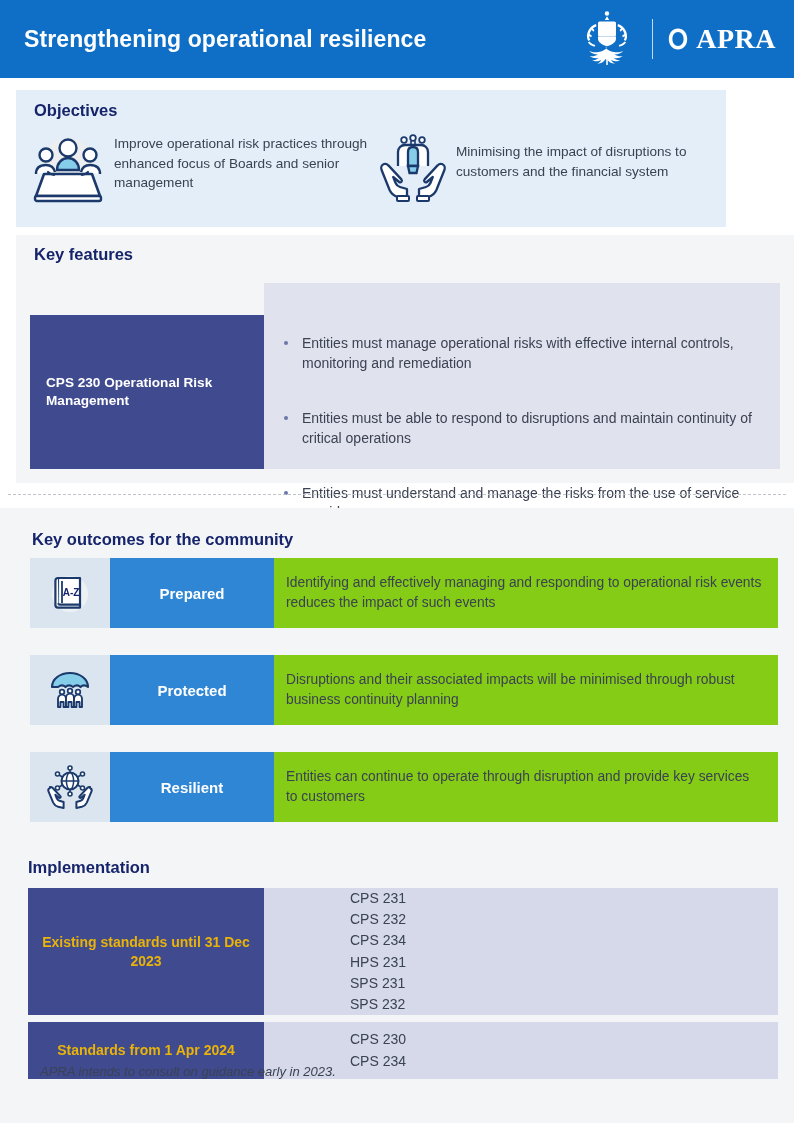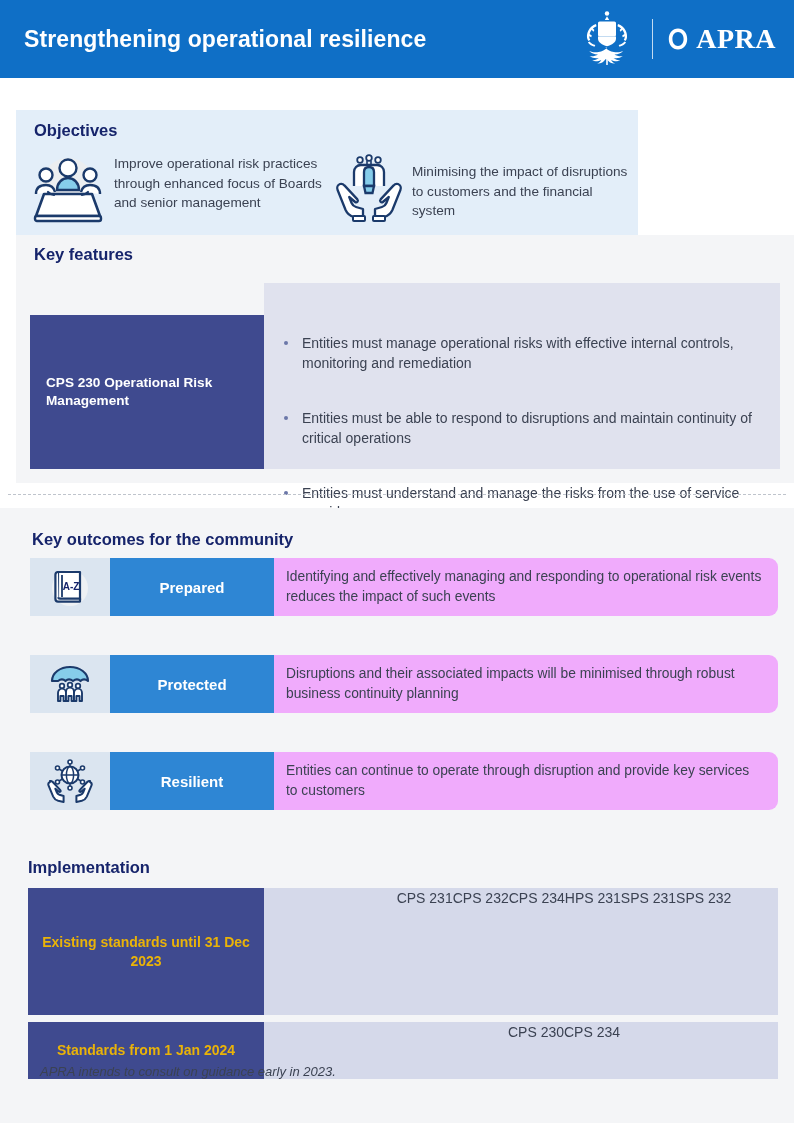--- a/index.html
+++ b/index.html
@@ -27,23 +27,22 @@
   .brand-divider { width: 1px; height: 40px; background: rgba(255,255,255,.75); }
   .apra-lockup { display: flex; align-items: center; gap: 7px; }
   .apra-mark { width: 22px; height: 24px; }
   .apra-word {
     color: #ffffff; font-size: 28px; font-weight: bold;
     font-family: "Liberation Serif", serif; letter-spacing: .5px;
   }
 
   
   .objectives {
-    position: absolute; left: 16px; top: 90px; width: 622px; height: 137px;
+    position: absolute; left: 16px; top: 90px; width: 710px; height: 137px;
     background: #e3eef9;
-    margin-top: 20px;
   }
   .sec-head {
     color: #16246b; font-size: 16.5px; font-weight: bold;
   }
   .objectives .sec-head { position: absolute; left: 18px; top: 11px; }
   .obj-items {
     position: absolute; left: 14px; top: 38px; right: 10px;
     display: flex; gap: 10px;
   }
   .obj-item { display: flex; align-items: flex-start; gap: 8px; width: 50%; }
@@ -87,22 +86,22 @@
     border-top: 1px dashed #bfc4cc;
   }
 
   
   .outcomes {
     position: absolute; left: 0px; top: 508px; width: 794px; height: 337px;
     background: #f4f5f7;
   }
   .outcomes .sec-head { position: absolute; left: 32px; top: 22px; }
   .out-row {
-    position: absolute; left: 30px; width: 748px; height: 58px;
-    display: flex; background: #f0abfc; border-radius: 9px;
+    position: absolute; left: 30px; width: 748px; height: 70px;
+    display: flex; background: #84cc16;
   }
   .out-row.r1 { top: 558px; }
   .out-row.r2 { top: 655px; }
   .out-row.r3 { top: 752px; }
   .out-icon-cell {
     flex: 0 0 80px; background: #dbe5f0;
     display: flex; align-items: center; justify-content: center;
   }
   .out-icon { width: 46px; height: 46px; }
   .out-label {
@@ -124,21 +123,21 @@
   .impl-row { position: absolute; left: 28px; width: 750px; display: flex; }
   .impl-row.first { top: 888px; height: 127px; }
   .impl-row.second { top: 1022px; height: 57px; }
   .impl-label {
     flex: 0 0 236px; background: #3f4a8f; color: #eab308;
     font-size: 14px; font-weight: bold; line-height: 1.35; text-align: center;
     display: flex; align-items: center; justify-content: center; padding: 0 8px;
   }
   .impl-body {
     flex: 1; background: #d5d9ea;
-    display: flex; justify-content: center;
+    display: flex; flex-direction: column; justify-content: center;
     padding-left: 86px;
   }
   .impl-body .std {
     color: #3b4252; font-size: 14px; line-height: 1.52;
   }
   .footnote {
     position: absolute; left: 40px; top: 1064px;
     color: #3b4252; font-size: 13px; font-style: italic;
   }
 </style>
@@ -310,21 +309,21 @@
       <div class="std">CPS 231</div>
       <div class="std">CPS 232</div>
       <div class="std">CPS 234</div>
       <div class="std">HPS 231</div>
       <div class="std">SPS 231</div>
       <div class="std">SPS 232</div>
     </div>
   </div>
 
   <div class="impl-row second">
-    <div class="impl-label">Standards from 1 Jan 2024</div>
+    <div class="impl-label">Standards from 1 Apr 2024</div>
     <div class="impl-body">
       <div class="std">CPS 230</div>
       <div class="std">CPS 234</div>
     </div>
   </div>
 
   <div class="footnote">APRA intends to consult on guidance early in 2023.</div>
 
 </div>
 

